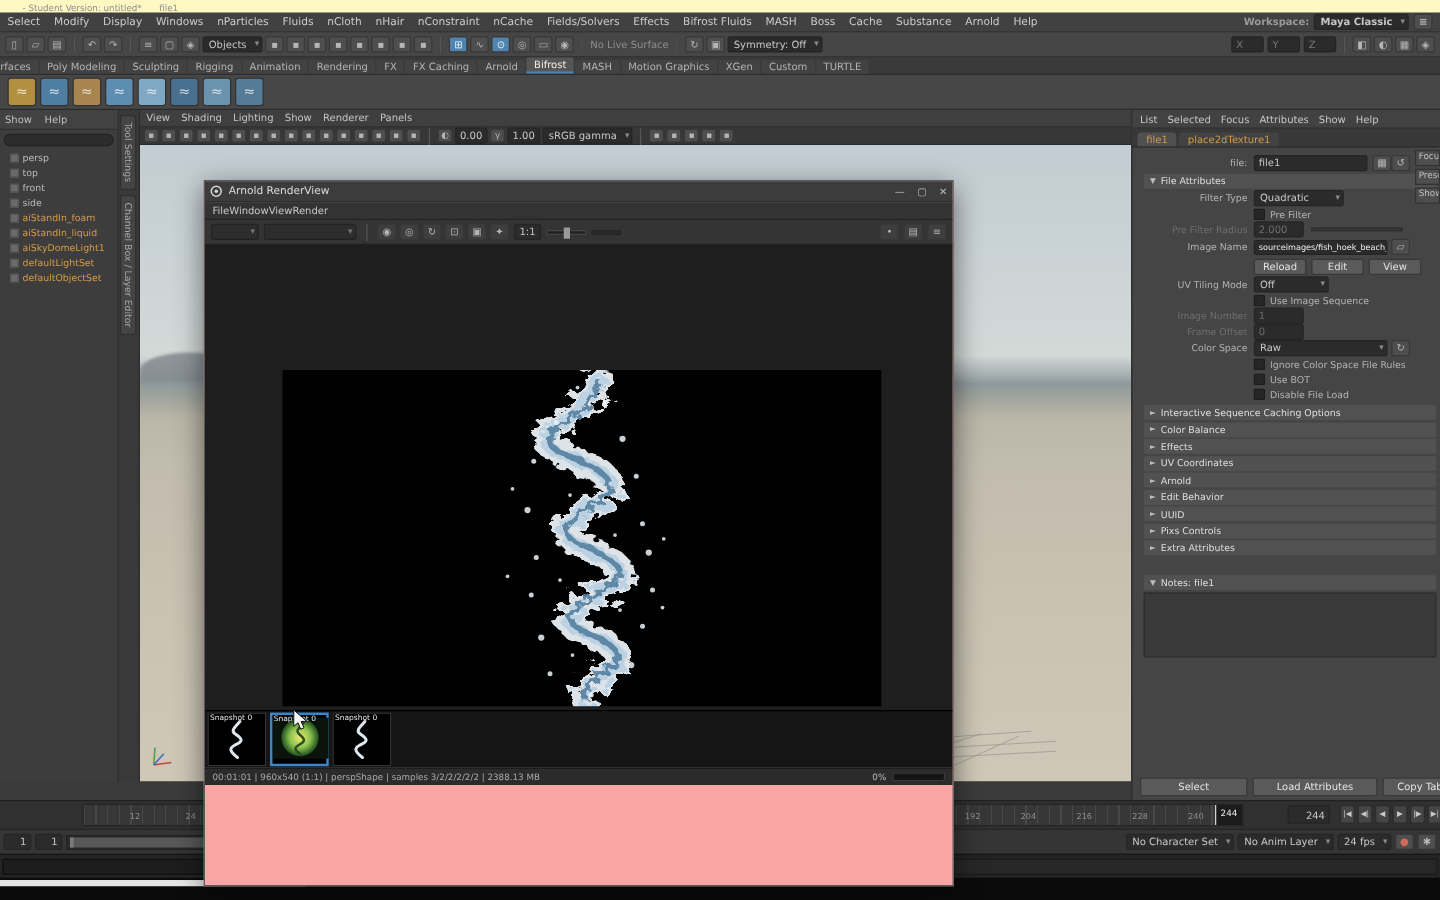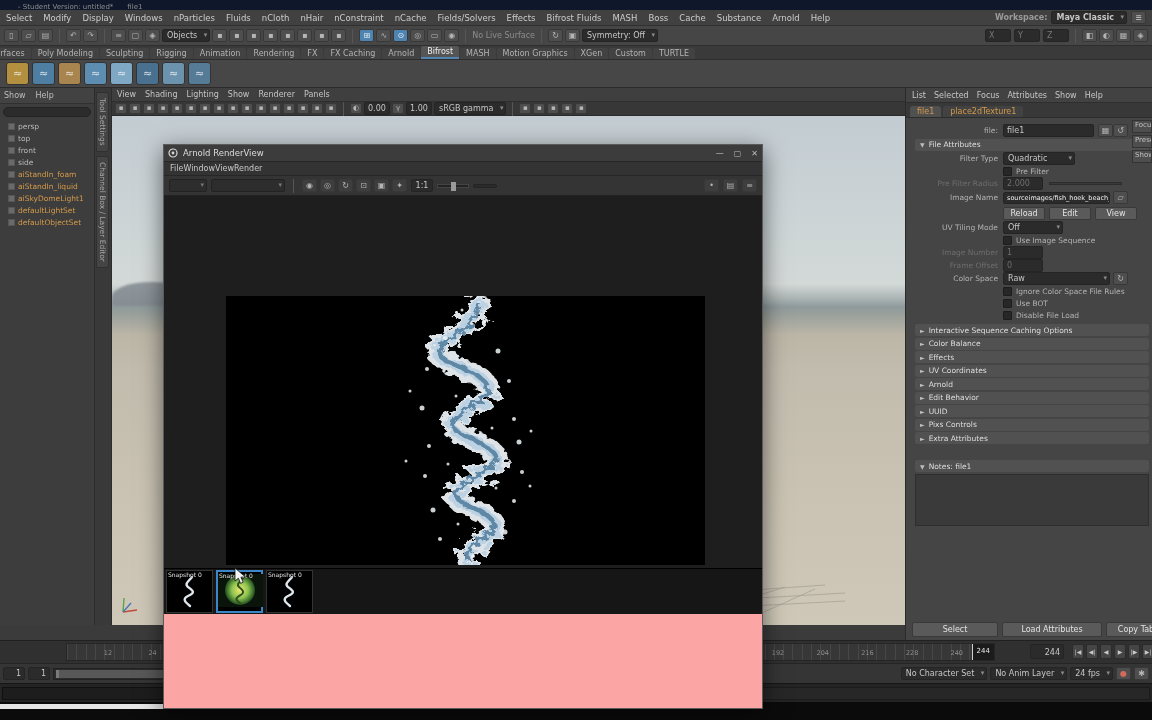--- a/index.html
+++ b/index.html
@@ -16,21 +16,21 @@
        color:#b5b5b5;font-size:8px;line-height:11px;text-align:center;flex:0 0 auto;}
   .ico.active{background:var(--accent);color:#eaf2f8;}
   .sep{width:1px;height:14px;background:#2e2e2e;border-right:1px solid #565656;margin:0 4px;flex:0 0 auto;}
   .dd{background:var(--field);border:1px solid #242424;border-radius:2px;color:var(--txt);
       font-size:8px;padding:1px 12px 1px 4px;position:relative;white-space:nowrap;}
   .dd:after{content:"▾";position:absolute;right:2px;top:1px;font-size:7px;color:#8b8b8b;}
   .fld{background:var(--field);border:1px solid #242424;border-radius:2px;color:var(--txt);
       font-size:8px;padding:1px 3px;white-space:nowrap;overflow:hidden;}
   .chk{width:9px;height:9px;background:#272727;border:1px solid #1d1d1d;border-radius:1px;flex:0 0 auto;}
   
-  #titlebar{left:0;top:0;width:1152px;height:14px;background:#0f172a;color:#8d8d8d;font-size:7px;
+  #titlebar{left:0;top:0;width:1152px;height:14px;background:#fef9c3;color:#8d8d8d;font-size:7px;
             display:flex;align-items:center;gap:14px;padding-left:18px;}
   #menubar{left:0;top:10px;width:1152px;height:16px;background:#414141;border-bottom:1px solid #303030;
            display:flex;align-items:center;padding:0 6px;}
   #menu-items{display:flex;gap:11px;}
   .menu-item{color:#cbcbcb;font-size:8.5px;white-space:nowrap;}
   #workspace{margin-left:auto;display:flex;align-items:center;gap:4px;color:var(--dim);font-size:8px;font-weight:bold;}
   #statusline{left:0;top:26px;width:1152px;height:20px;background:#464646;border-bottom:1px solid #2e2e2e;
               display:flex;align-items:center;padding:0 4px;gap:2px;}
   #shelf-tabs{left:0;top:46px;width:1152px;height:14px;background:#3a3a3a;border-bottom:1px solid #2d2d2d;
               display:flex;align-items:flex-end;gap:1px;padding-left:0;}
@@ -641,20 +641,27 @@
             </svg></div>
           <span class="snap-label">Snapshot 0</span>
         </div>
         <div class="snap">
           <div style="position: absolute; left: 0px; bottom: 0px;"><svg width="45" height="33" viewBox="0 0 45 33">
               <path d="M25,2 C22,6 17,9 21,12 C27,16 28,18 21,21 C15,24 18,27 23,31" fill="none" stroke="#dfe8ee" stroke-width="2.4" stroke-linecap="round"></path>
             </svg></div>
           <span class="snap-label">Snapshot 0</span>
         </div>
     </div>
+    <div id="rv-status">
+      <span id="rv-status-text">00:01:01 | 960x540 (1:1) | perspShape | samples 3/2/2/2/2/2 | 2388.13 MB</span>
+      <span id="rv-progress-wrap">
+        <span id="rv-progress-label">0%</span>
+        <span id="rv-progress-bar"></span>
+      </span>
+    </div>
   </div>
 
   <svg id="cursor" class="abs" style="left:234px;top:567px" width="13" height="18" viewBox="0 0 13 18">
     <path d="M1,1 L1,14 L4.4,11.2 L6.6,16.4 L9.2,15.2 L6.9,10.2 L11.4,10 Z" fill="#f5f5f5" stroke="#111" stroke-width="0.8"></path>
   </svg>
 
   <div id="timeline" class="abs">
     <div id="tl-track">
       <div id="tl-marker" style="left: 97.5904%;">
         <span>244</span>

